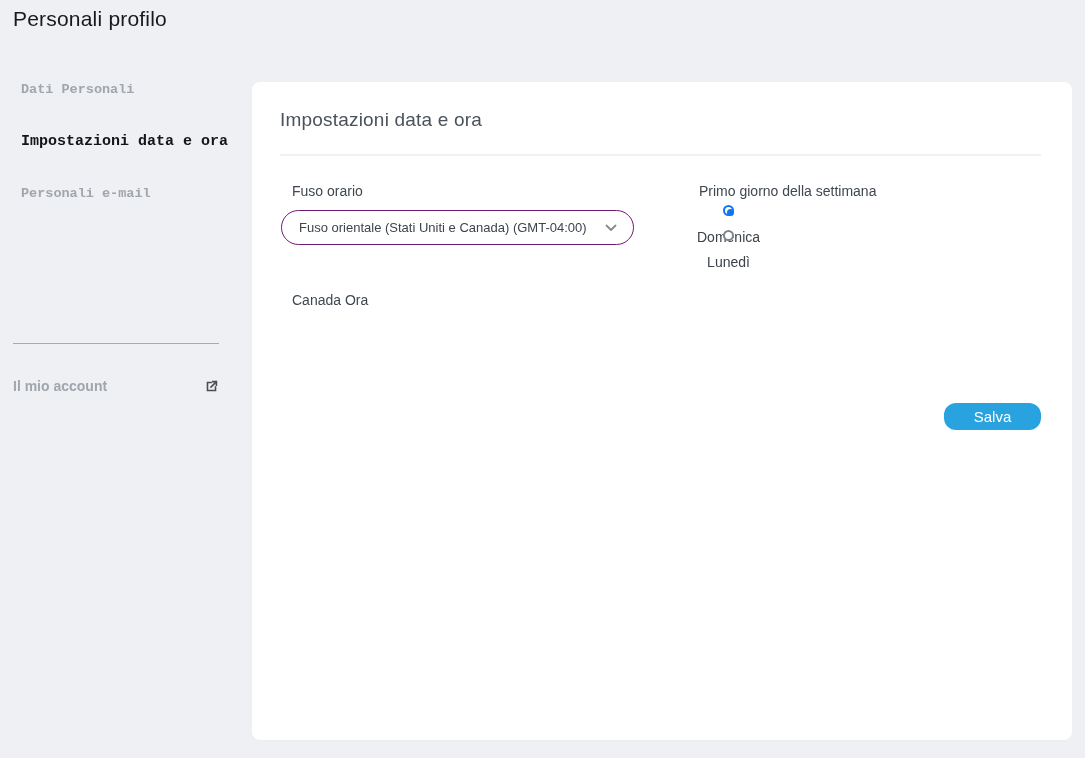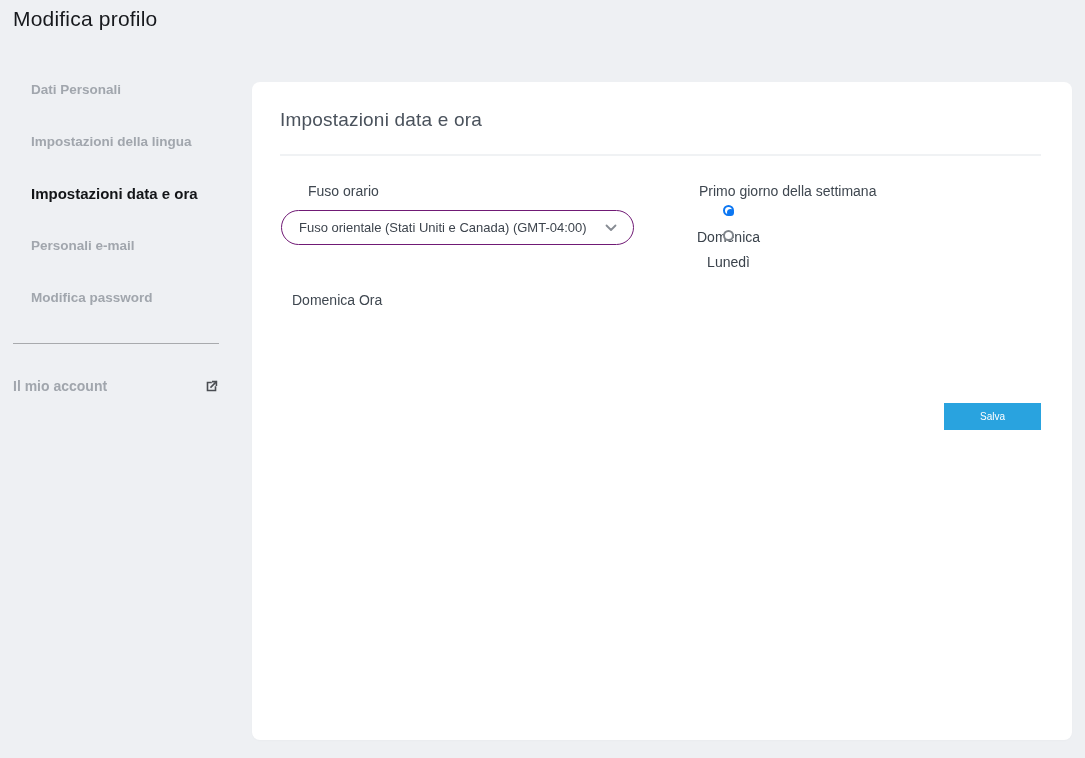--- a/index.html
+++ b/index.html
@@ -12,21 +12,21 @@
   }
 
   
   .page-title {
     position:absolute; left:13px; top:7px;
     font-size:21px; color:#17191d; font-weight:400;
     letter-spacing:.2px;
   }
 
   
-  .sidebar { position:absolute; left:18px; top:63px; width:288px; }
+  .sidebar { position:absolute; left:8px; top:63px; width:288px;font-family:Liberation Mono, monospace; }
   .side-item {
     height:52px; display:flex; align-items:center;
     padding-left:13px;
     font-weight:bold; font-size:13.5px; color:#a1a6ad;
     cursor:pointer; white-space:nowrap;
   }
   .side-item.active { color:#131518; font-size:15px; }
 
   .side-divider {
     position:absolute; left:13px; top:343px; width:206px;
@@ -57,21 +57,21 @@
   }
   .card-divider {
     position:absolute; left:28px; top:72px; width:761px; height:2px;
     background:#f0f2f4;
   }
 
   .field-label {
     position:absolute;
     font-size:14px; color:#3f4750; font-weight:400;
   }
-  .label-timezone   { left:56px;  top:101px; }
+  .label-timezone   { left:40px;  top:101px; }
   .label-firstday   { left:447px; top:101px; }
   .label-timeformat { left:40px;  top:210px; }
 
   
   .dropdown {
     position:absolute; left:29px; top:128px;
     width:353px; height:35px;
     background:#fff; border:1px solid #701a75; border-radius:18px;
     display:flex; align-items:center; justify-content:space-between;
     padding:0 16px 0 17px;
@@ -102,37 +102,35 @@
     content:""; position:absolute; left:2px; top:2px;
     width:7px; height:7px; border-radius:50%; background:#0d77f2;
   }
   .radio-label { font-size:14px; color:#3a424b; }
 
   
   .save-btn {
     position:absolute; left:692px; top:321px;
     width:97px; height:27px;
     background:#29a3df; color:#ffffff;
-    border:none; border-radius:0;
+    border:none; border-radius:12px;
     font-family:"Liberation Sans", sans-serif;
-    font-size:10px; line-height:27px; text-align:center;
+    font-size:15px; line-height:27px; text-align:center;
     cursor:pointer;
   }
 </style>
 </head>
 <body>
 
-<div class="page-title">Modifica profilo</div>
+<div class="page-title">Personali profilo</div>
 
 <nav class="sidebar">
   <div class="side-item">Dati Personali</div>
-  <div class="side-item">Impostazioni della lingua</div>
   <div class="side-item active">Impostazioni data e ora</div>
   <div class="side-item">Personali e-mail</div>
-  <div class="side-item">Modifica password</div>
 </nav>
 
 <div class="side-divider"></div>
 
 <div class="account-row">
   <span class="account-label">Il mio account</span>
   <span>
     <svg width="15" height="15" viewBox="0 0 15 15" fill="none" stroke="#4a4d52" stroke-width="1.6" stroke-linecap="square">
       <path d="M7 3.5 H3.5 V11.5 H11.5 V8"></path>
       <path d="M8.8 2.6 H12.4 V6.2"></path>
@@ -161,17 +159,17 @@
     <div class="radio-row checked">
       <span class="radio"></span>
       <span class="radio-label">Domenica</span>
     </div>
     <div class="radio-row">
       <span class="radio"></span>
       <span class="radio-label">Lunedì</span>
     </div>
   </div>
 
-  <div class="field-label label-timeformat">Domenica Ora</div>
+  <div class="field-label label-timeformat">Canada Ora</div>
 
   <button class="save-btn">Salva</button>
 
 </section>
 
 </body></html>

